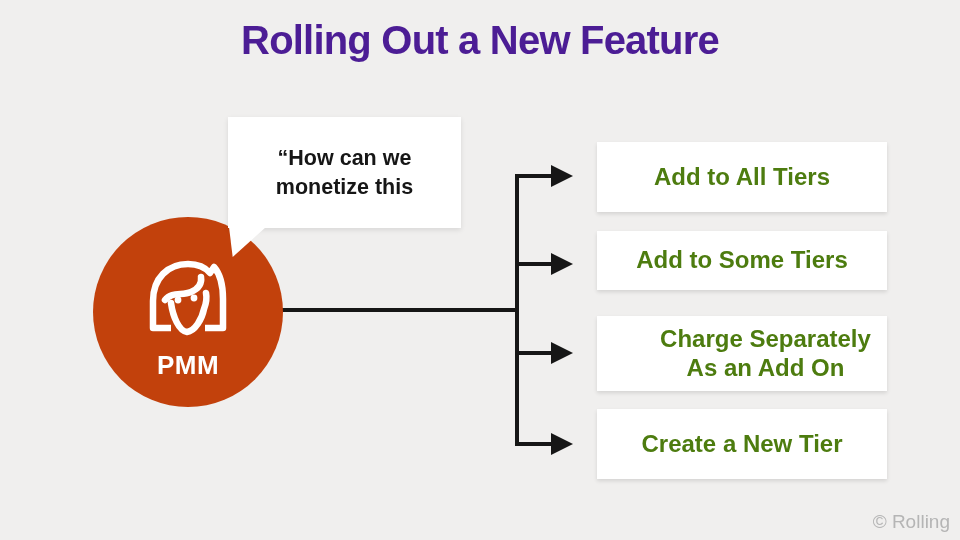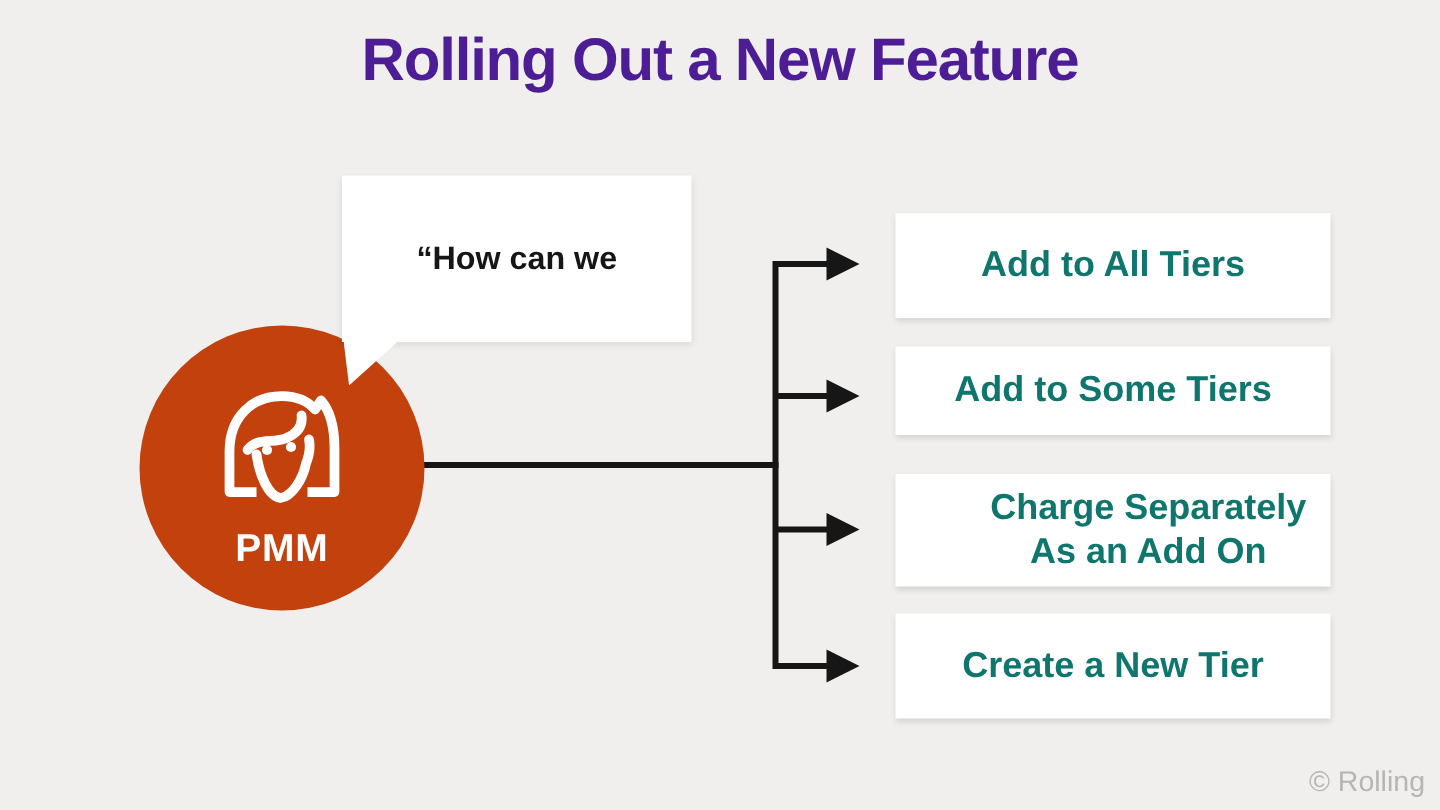--- a/index.html
+++ b/index.html
@@ -76,21 +76,21 @@
   .ah-3 { top: 342px; } .ah-4 { top: 433px; }
   
   .option {
     position: absolute;
     left: 597px; width: 290px;
     background: #ffffff;
     box-shadow: 0 2px 4px rgba(0,0,0,0.12);
     display: flex; flex-direction: column;
     align-items: center; justify-content: center;
     font-size: 24px; font-weight: bold; line-height: 1.18;
-    text-align: center; color: #0f766e;
+    text-align: center; color: #4d7c0f;
   }
   .opt-1 { top: 142px; height: 70px; }
   .opt-2 { top: 231px; height: 59px; }
   .opt-3 { top: 316px; height: 75px; padding-left: 47px; }
   .opt-4 { top: 409px; height: 70px; }
   .opt-line { display: block; }
   .watermark {
     position: absolute;
     right: 10px; top: 511px;
     font-size: 19px; color: #b5b5b5;
@@ -98,20 +98,21 @@
 </style>
 </head>
 <body>
 
 <div class="slide">
 
   <div class="title">Rolling Out a New Feature</div>
 
   <div class="bubble">
     <span class="bubble-line">“How can we</span>
+    <span class="bubble-line">monetize this</span>
   </div>
   <div class="bubble-tail"></div>
 
   <div class="line line-main"></div>
   <div class="line line-vert"></div>
   <div class="stub stub-1"></div>
   <div class="stub stub-2"></div>
   <div class="stub stub-3"></div>
   <div class="stub stub-4"></div>
   <div class="arrowhead ah-1"></div>

